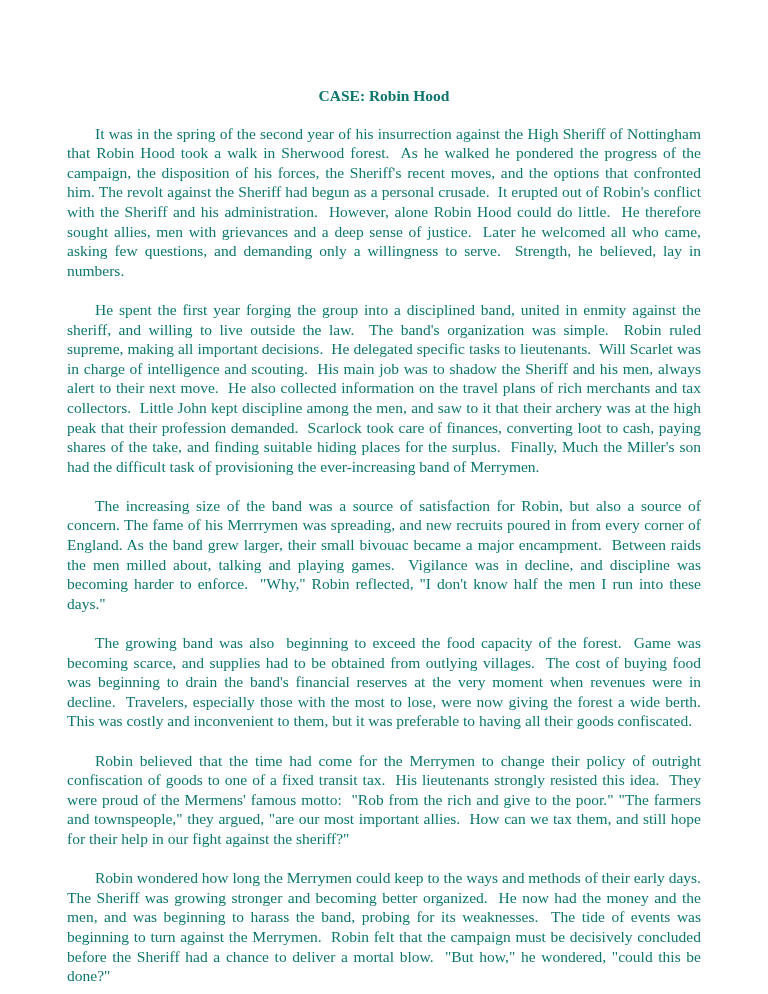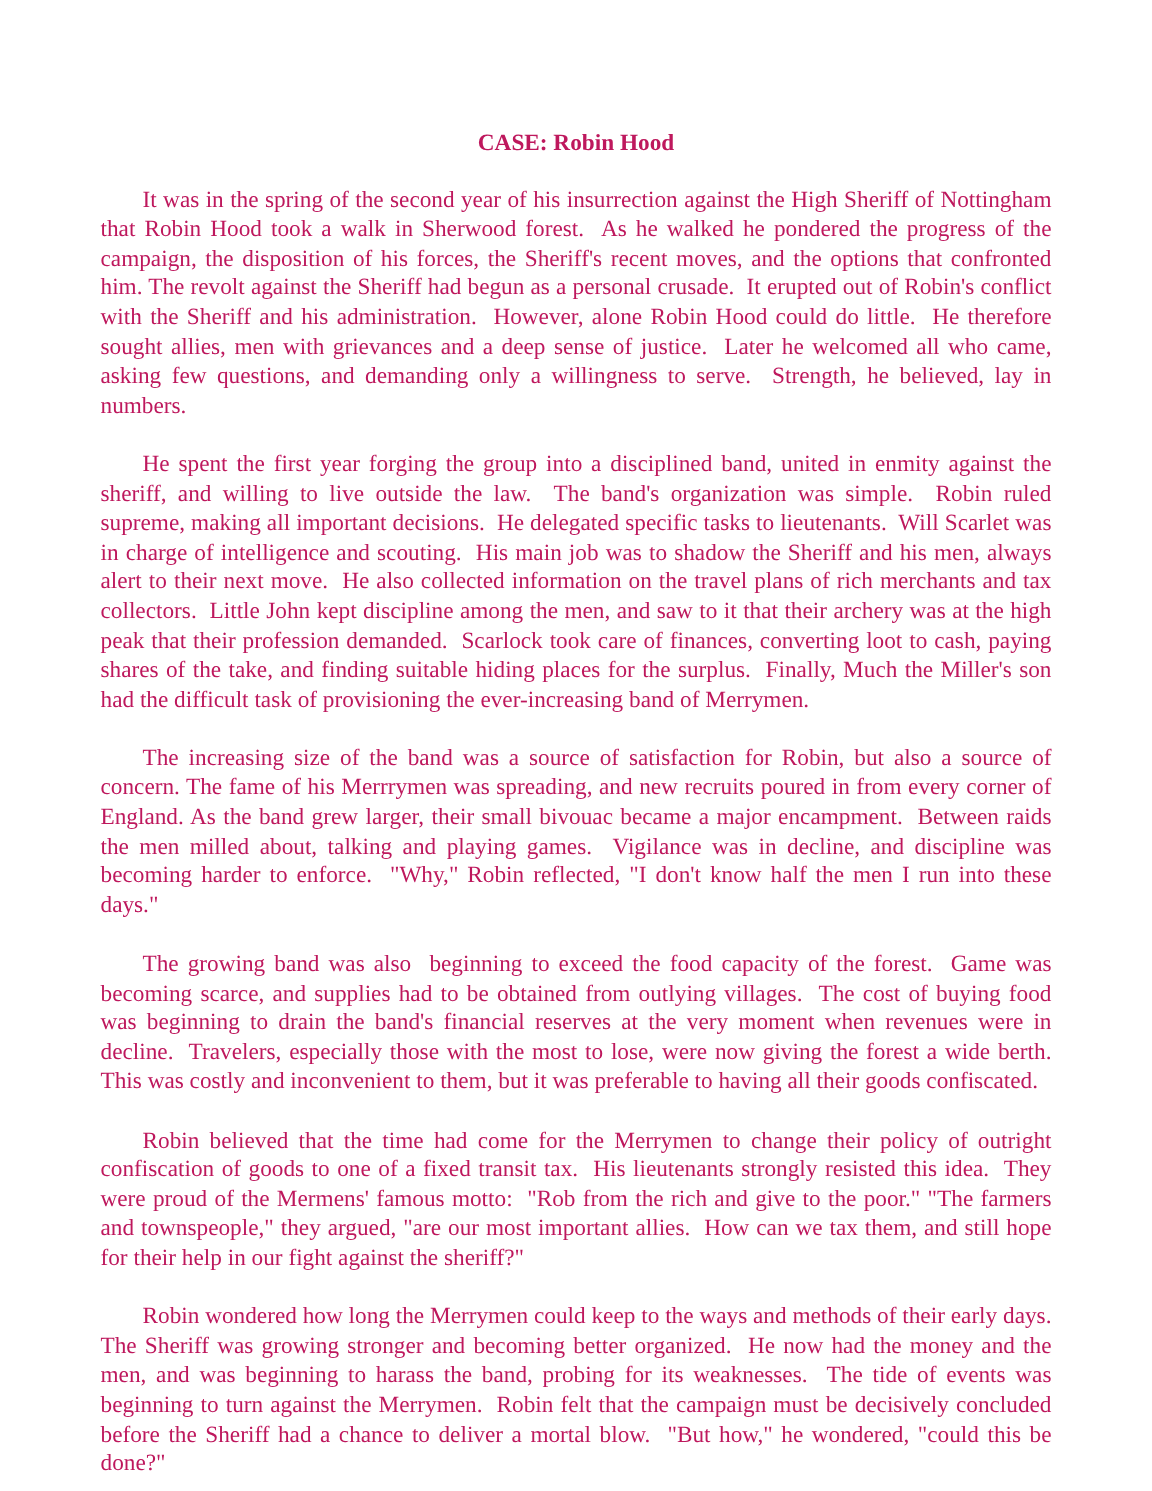--- a/index.html
+++ b/index.html
@@ -8,21 +8,21 @@
     background: #ffffff;
   }
   .page {
     position: relative;
     width: 768px;
     height: 994px;
     background: #ffffff;
     box-sizing: border-box;
     padding: 86px 67px 40px 67px;
     font-family: "Liberation Serif", "DejaVu Serif", serif;
-    color: #be185d;
+    color: #0f766e;
     font-size: 15.5px;
     line-height: 19.6px;
     overflow: hidden;
   }
   .doc-title {
     text-align: center;
     font-weight: bold;
     font-size: 15.5px;
     margin: 0 0 18px 0;
   }

